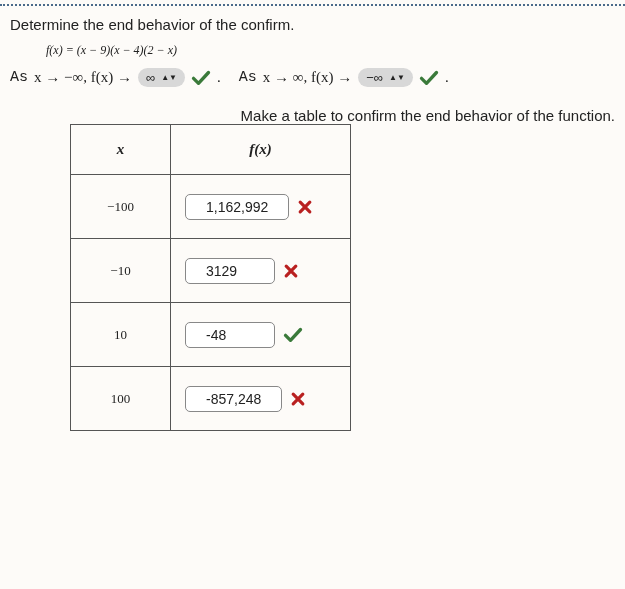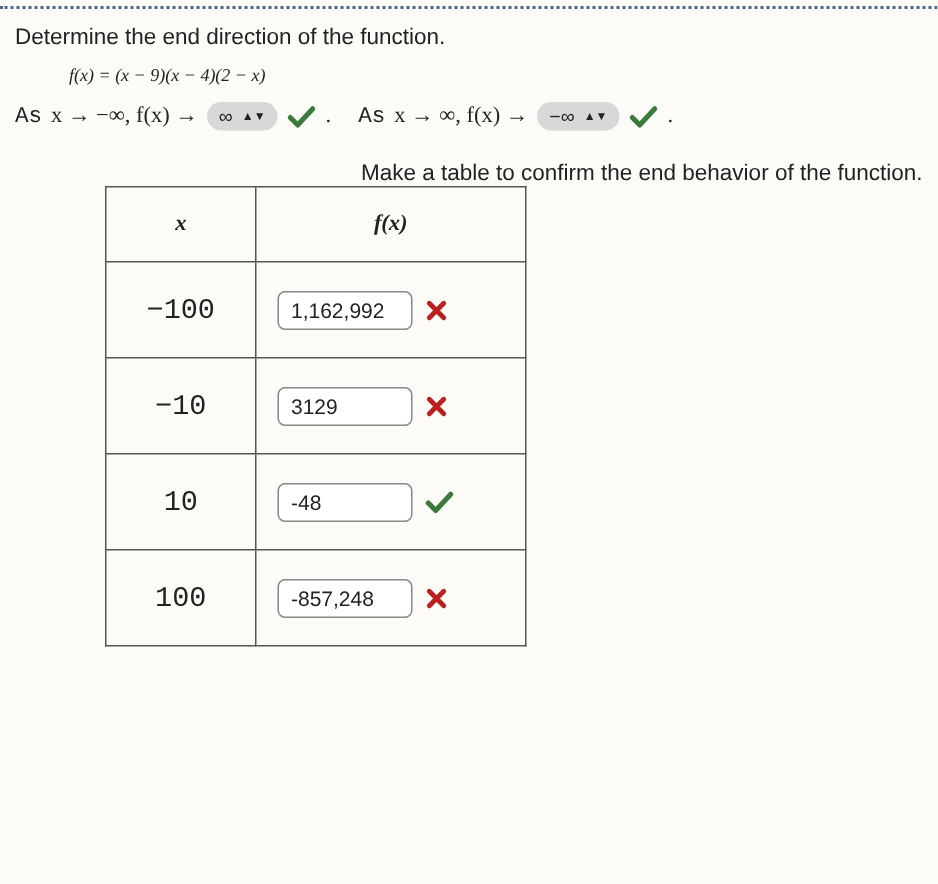--- a/index.html
+++ b/index.html
@@ -88,31 +88,31 @@
       padding: 16px 10px;
       font-weight: bold;
       font-style: italic;
       font-family: Georgia, serif;
       font-size: 15px;
     }
     th.col-x { width: 100px; }
     th.col-fx { width: 180px; }
     td { padding: 18px 10px; height: 64px;}
     td.xcol {
-      font-family: Liberation Mono, monospace;
-      font-size: 19px;
+      font-family: Liberation Serif, serif;
+      font-size: 13px;
     }
     td.fxcol {
       text-align: left;
       padding-left: 14px;
     }
     .value-input {
       border: 1.5px solid #888;
       border-radius: 5px;
-      padding: 4px 8px;
+      padding: 4px 20px;
       font-size: 14px;
       font-family: Verdana, sans-serif;
       display: inline-block;
       min-width: 90px;
       background: #fff;
       vertical-align: middle;
     }
     .recall {
       margin-top: 18px;
       font-size: 15px;
@@ -124,21 +124,21 @@
       gap: 8px;
     }
   </style>
 </head>
 <body>
 
 <div class="dotted-border-top"></div>
 
 <div class="content">
 
-  <div class="instruction">Determine the end direction of the function.</div>
+  <div class="instruction">Determine the end behavior of the confirm.</div>
 
   <div class="equation">f(x) = (x − 9)(x − 4)(2 − x)</div>
 
   <div class="behavior-row">
     <span class="text">As </span>
     <span class="italic">x → −∞,  f(x) → </span>
     <span class="dropdown">
       <span>∞</span>
       <span class="arrows">▲▼</span>
     </span>

